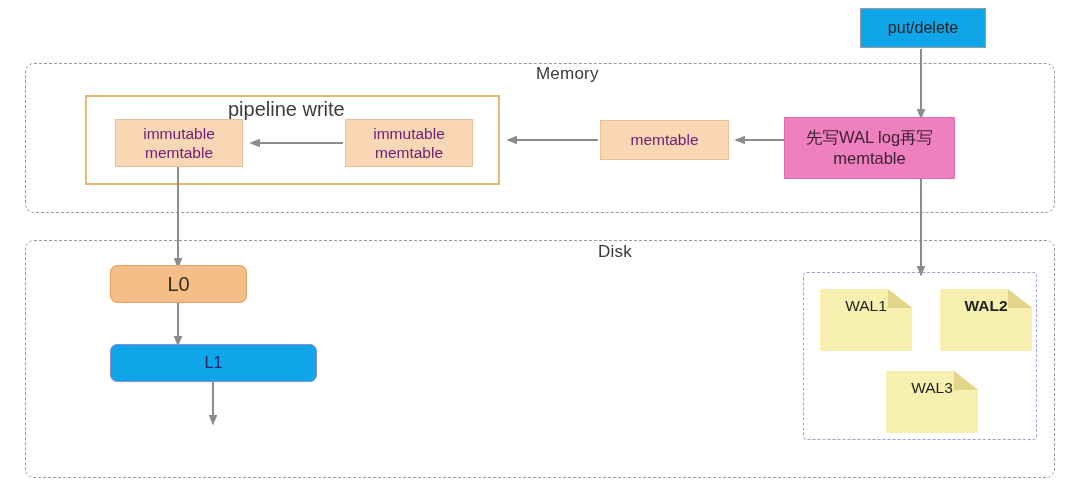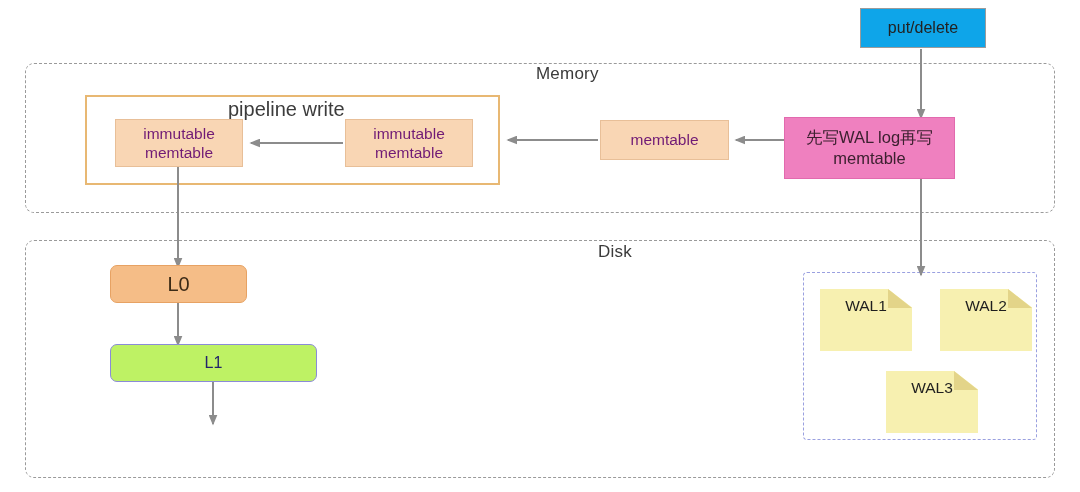--- a/index.html
+++ b/index.html
@@ -88,21 +88,21 @@
   .orange-box {
     background: #f5bd87;
     border: 1.3px solid #e7a263;
     border-radius: 7px;
     color: #3b2a16;
     font-size: 20px;
   }
 
   
   .blue-box {
-    background: #bef264;
+    background: #0ea5e9;
     border: 1.4px solid #8b8bd8;
     border-radius: 7px;
     color: #24246b;
     font-size: 16px;
   }
 
   
   .region-inner {
     position: absolute;
     box-sizing: border-box;
@@ -210,21 +210,21 @@
 
   <div class="box blue-box" style="left:110px; top:344px; width:207px; height:38px;">L1</div>
 
 
   <div class="note" style="left:820px; top:289px;text-decoration:underline;">
     <div class="note-body"></div>
     <div class="note-fold"></div>
     <div class="note-label">WAL1</div>
   </div>
 
-  <div class="note" style="left:940px; top:289px;">
+  <div class="note" style="left:940px; top:289px;font-weight:bold;">
     <div class="note-body"></div>
     <div class="note-fold"></div>
     <div class="note-label">WAL2</div>
   </div>
 
   <div class="note" style="left:886px; top:371px;">
     <div class="note-body"></div>
     <div class="note-fold"></div>
     <div class="note-label">WAL3</div>
   </div>

